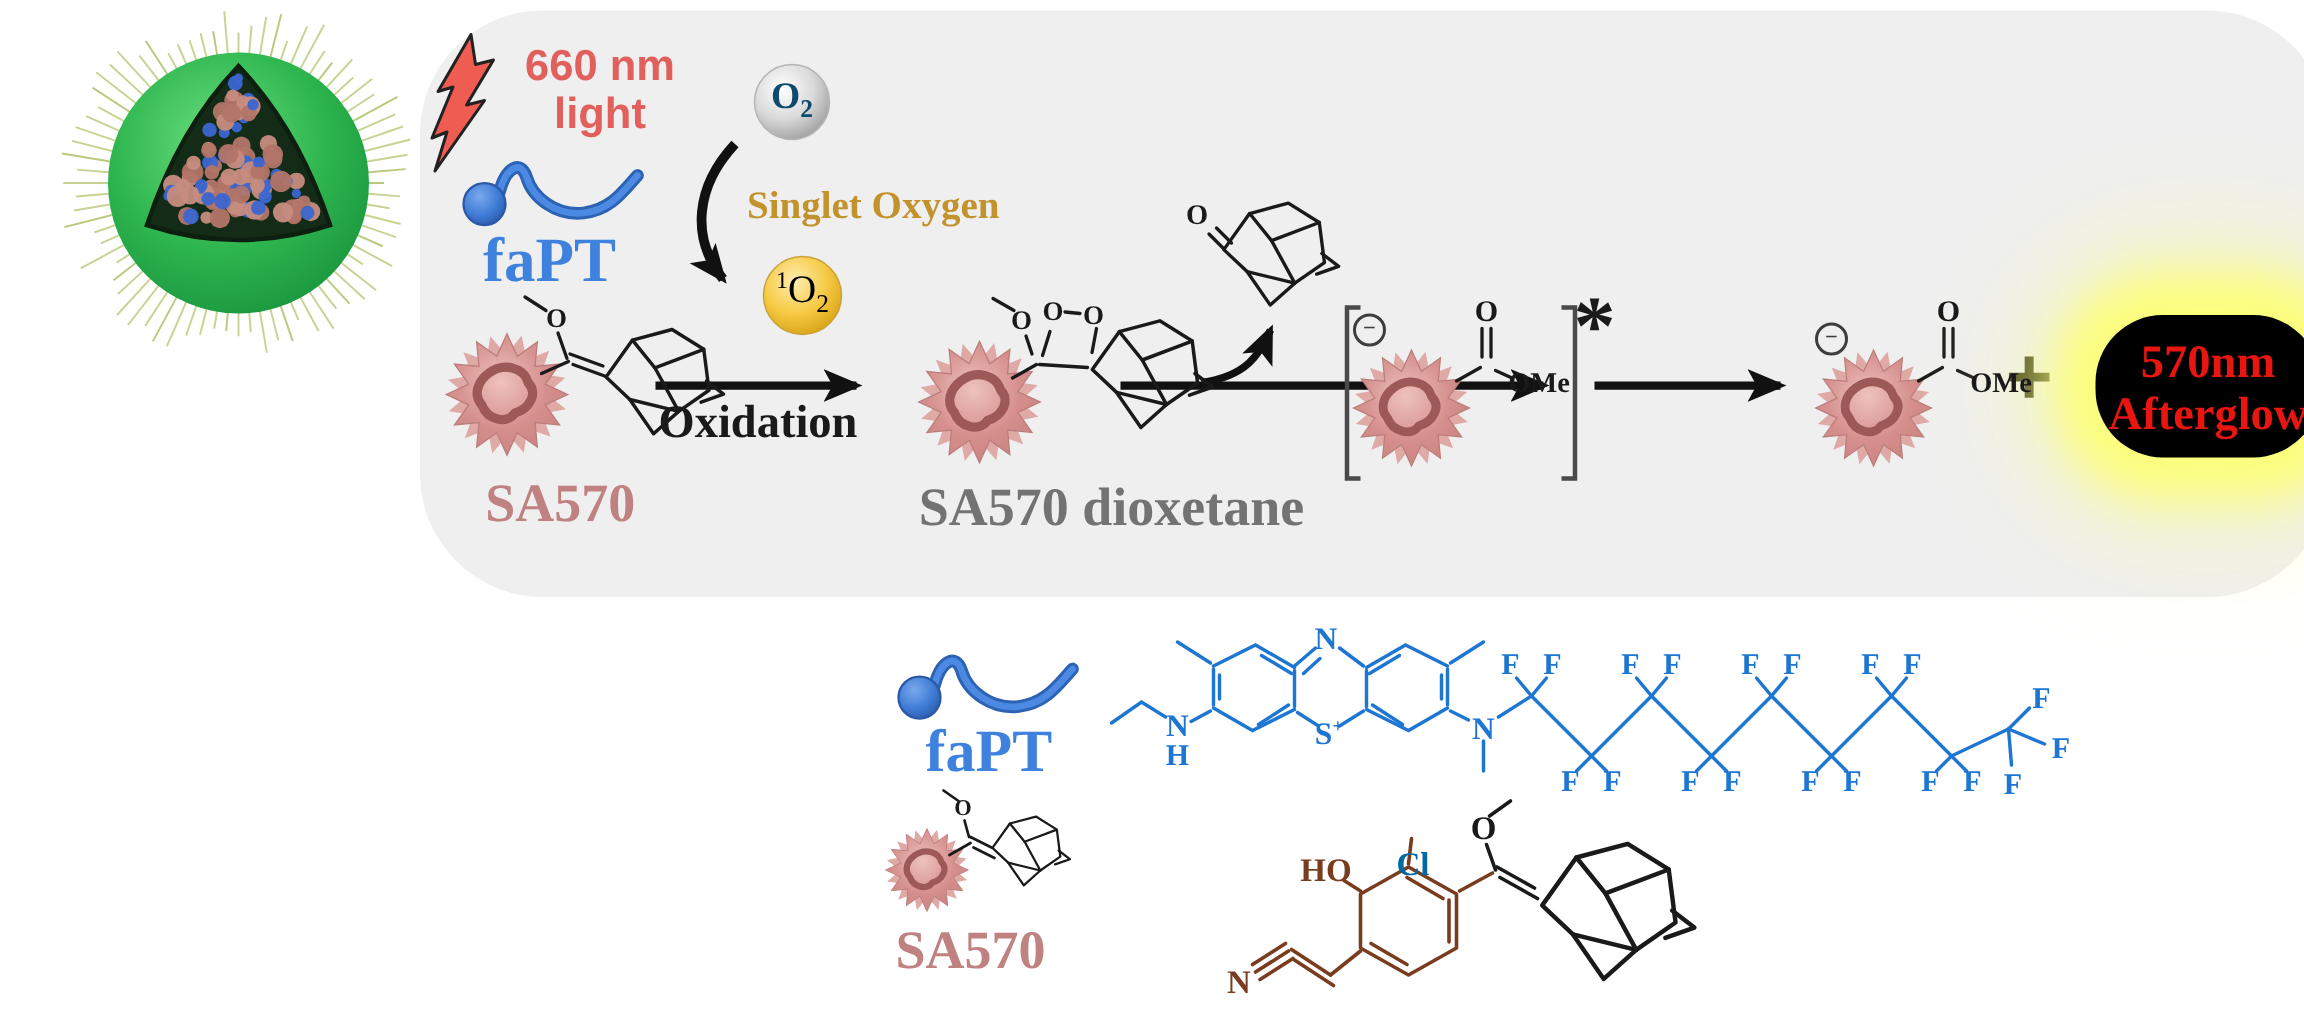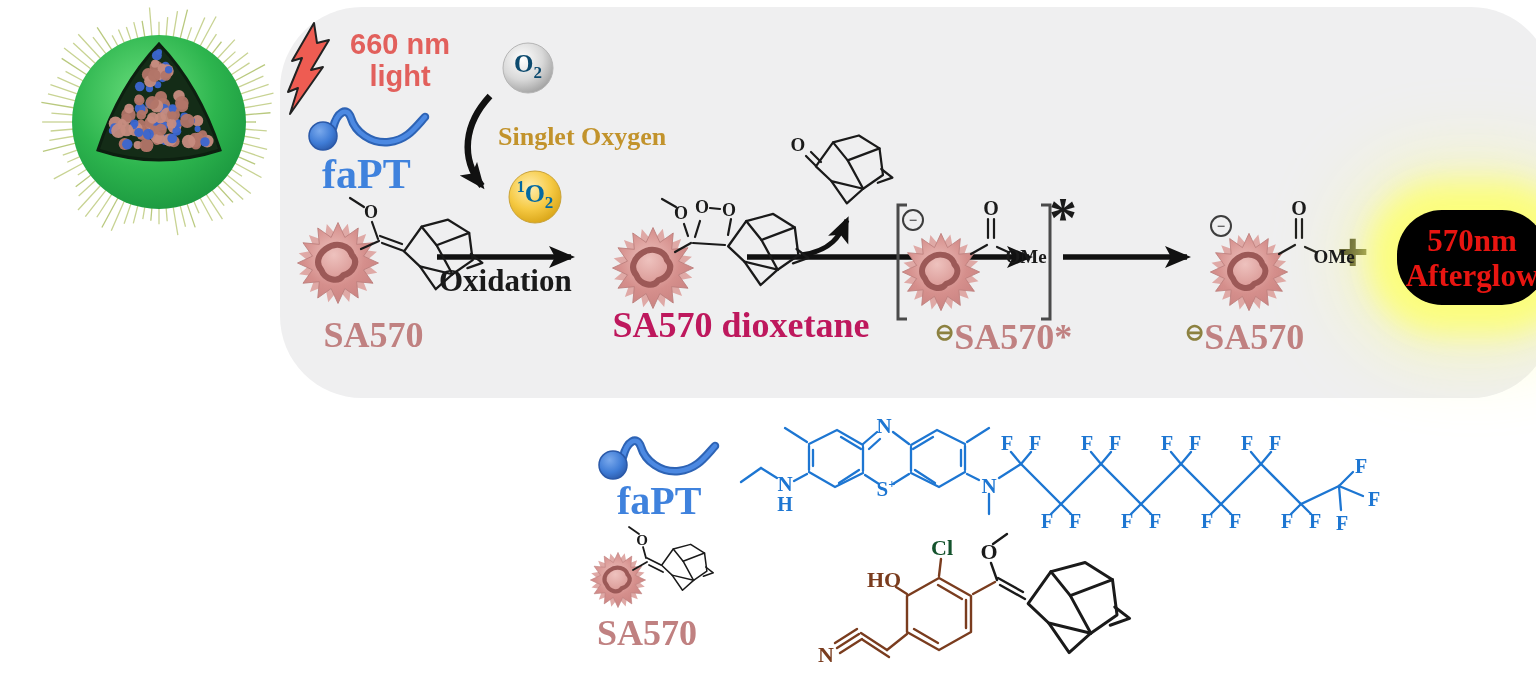--- a/index.html
+++ b/index.html
@@ -14,38 +14,38 @@
         font-weight:bold;white-space:nowrap;line-height:1;}
   .atom sup{font-size:60%;vertical-align:super;}
   .pre{font-size:23px;vertical-align:9px;color:#8c8140;font-weight:bold;}
   #lbl-660{left:304px;top:28px;width:110px;text-align:center;color:#e2605c;
            font-family:"Liberation Sans",sans-serif;font-size:29px;line-height:32px;}
   #lbl-fapt-top{left:281px;top:150px;font-size:42px;color:#3f82dd;}
   #lbl-singlet{left:457px;top:122px;font-size:26px;color:#c2932c;}
   #lbl-oxidation{left:398px;top:263px;width:150px;text-align:left;font-size:31px;}
   #lbl-chemi{left:927px;top:145px;font-size:32px;}
   #lbl-sa570-1{left:270px;top:314px;width:125px;text-align:center;font-size:36px;color:#c08181;}
-  #lbl-dioxetane{left:560px;top:304px;width:280px;text-align:center;font-size:36px;color:#be185d;}
+  #lbl-dioxetane{left:560px;top:317px;width:280px;text-align:center;font-size:36px;color:#737373;}
   #lbl-excited{left:894px;top:316px;font-size:36px;color:#c08181;}
   #lbl-anion{left:1144px;top:316px;font-size:36px;color:#c08181;}
   #lbl-asterisk{left:1008px;top:186px;font-size:56px;}
   #lbl-plus{left:1296px;top:220px;font-size:54px;color:#3f3f1c;
             font-family:"Liberation Sans",sans-serif;}
   #afterglow{position:absolute;left:1356px;top:210px;width:150px;height:95px;border-radius:45px;
              background:#000000;
              box-shadow:0 0 30px 28px rgba(253,255,110,0.85),0 0 70px 55px rgba(253,255,150,0.45);
              display:flex;flex-direction:column;align-items:center;justify-content:center;}
   #afterglow .ag{font-weight:bold;font-size:31px;line-height:35px;color:#e81511;
                  font-family:"Liberation Serif",serif;}
   #lbl-fapt-bot{left:576px;top:477px;font-size:40px;color:#3f82dd;}
   #lbl-sa570-bot{left:556px;top:612px;font-size:36px;color:#c08181;}
   #lbl-o2{left:487px;top:68px;transform:translate(-50%,-54%);position:absolute;
           font-weight:bold;font-size:25px;color:#0c4a6e;}
   #lbl-1o2{left:494px;top:197px;transform:translate(-50%,-54%);position:absolute;
-           font-weight:bold;font-size:26px;color:#0369a1;}
+           font-weight:normal;font-size:26px;color:#000000;}
   #lbl-o2 .sb,#lbl-1o2 .sb{font-size:17px;vertical-align:sub;}
   #lbl-1o2 .sp{font-size:16px;vertical-align:super;}
 </style>
 </head>
 <body>
 
 <div id="stage">
 
   <div id="panel"></div>
 
@@ -450,26 +450,20 @@
     <span>light</span>
   </div>
   <div id="lbl-fapt-top" class="lbl">faPT</div>
   <div id="lbl-o2"><span class="m">O</span><span class="sb">2</span></div>
   <div id="lbl-singlet" class="lbl">Singlet Oxygen</div>
   <div id="lbl-1o2"><span class="sp">1</span><span class="m">O</span><span class="sb">2</span></div>
   <div id="lbl-oxidation" class="lbl">Oxidation</div>
   <div id="lbl-sa570-1" class="lbl">SA570</div>
   <div id="lbl-dioxetane" class="lbl">SA570 dioxetane</div>
   <div id="lbl-asterisk" class="lbl">*</div>
-  <div id="lbl-excited" class="lbl">
-    <span class="pre">⊖</span><span>SA570*</span>
-  </div>
-  <div id="lbl-anion" class="lbl">
-    <span class="pre">⊖</span><span>SA570</span>
-  </div>
   <div id="lbl-plus" class="lbl">+</div>
   <div id="afterglow">
     <div class="ag">570nm</div>
     <div class="ag">Afterglow</div>
   </div>
   <div id="lbl-fapt-bot" class="lbl">faPT</div>
   <div id="lbl-sa570-bot" class="lbl">SA570</div>
 
   <div id="atoms">
       <span class="atom" style="left: 330px; top: 212px; font-size: 18px; color: rgb(26, 26, 26);">O</span>
@@ -478,21 +472,21 @@
       <span class="atom" style="left: 688px; top: 210px; font-size: 18px; color: rgb(26, 26, 26);">O</span>
       <span class="atom" style="left: 757px; top: 144px; font-size: 19px; color: rgb(26, 26, 26);">O</span>
       <span class="atom" style="left: 950px; top: 208px; font-size: 20px; color: rgb(26, 26, 26);">O</span>
       <span class="atom" style="left: 985px; top: 256px; font-size: 19px; color: rgb(26, 26, 26);">OMe</span>
       <span class="atom" style="left: 1258px; top: 208px; font-size: 20px; color: rgb(26, 26, 26);">O</span>
       <span class="atom" style="left: 1293px; top: 256px; font-size: 19px; color: rgb(26, 26, 26);">OMe</span>
       <span class="atom" style="left: 872px; top: 220px; font-size: 15px; color: rgb(61, 61, 61);">−</span>
       <span class="atom" style="left: 1180px; top: 226px; font-size: 15px; color: rgb(61, 61, 61);">−</span>
       <span class="atom" style="left: 601px; top: 540px; font-size: 15px; color: rgb(26, 26, 26);">O</span>
       <span class="atom" style="left: 948px; top: 552px; font-size: 22px; color: rgb(26, 26, 26);">O</span>
-      <span class="atom" style="left: 901px; top: 548px; font-size: 22px; color: #14532d;">Cl</span>
+      <span class="atom" style="left: 901px; top: 576px; font-size: 22px; color: #0369a1;">Cl</span>
       <span class="atom" style="left: 843px; top: 580px; font-size: 22px; color: rgb(122, 60, 30);">HO</span>
       <span class="atom" style="left: 785px; top: 655px; font-size: 22px; color: rgb(122, 60, 30);">N</span>
       <span class="atom" style="left: 843px; top: 426px; font-size: 21px; color: rgb(29, 118, 210);">N</span>
       <span class="atom" style="left: 845px; top: 489px; font-size: 21px; color: rgb(29, 118, 210);">S<sup>+</sup></span>
       <span class="atom" style="left: 744px; top: 484px; font-size: 21px; color: rgb(29, 118, 210);">N</span>
       <span class="atom" style="left: 744px; top: 504px; font-size: 20px; color: rgb(29, 118, 210);">H</span>
       <span class="atom" style="left: 948px; top: 486px; font-size: 21px; color: rgb(29, 118, 210);">N</span>
       <span class="atom" style="left: 966px; top: 443px; font-size: 20px; color: rgb(29, 118, 210);">F</span>
       <span class="atom" style="left: 994px; top: 443px; font-size: 20px; color: rgb(29, 118, 210);">F</span>
       <span class="atom" style="left: 1046px; top: 443px; font-size: 20px; color: rgb(29, 118, 210);">F</span>

